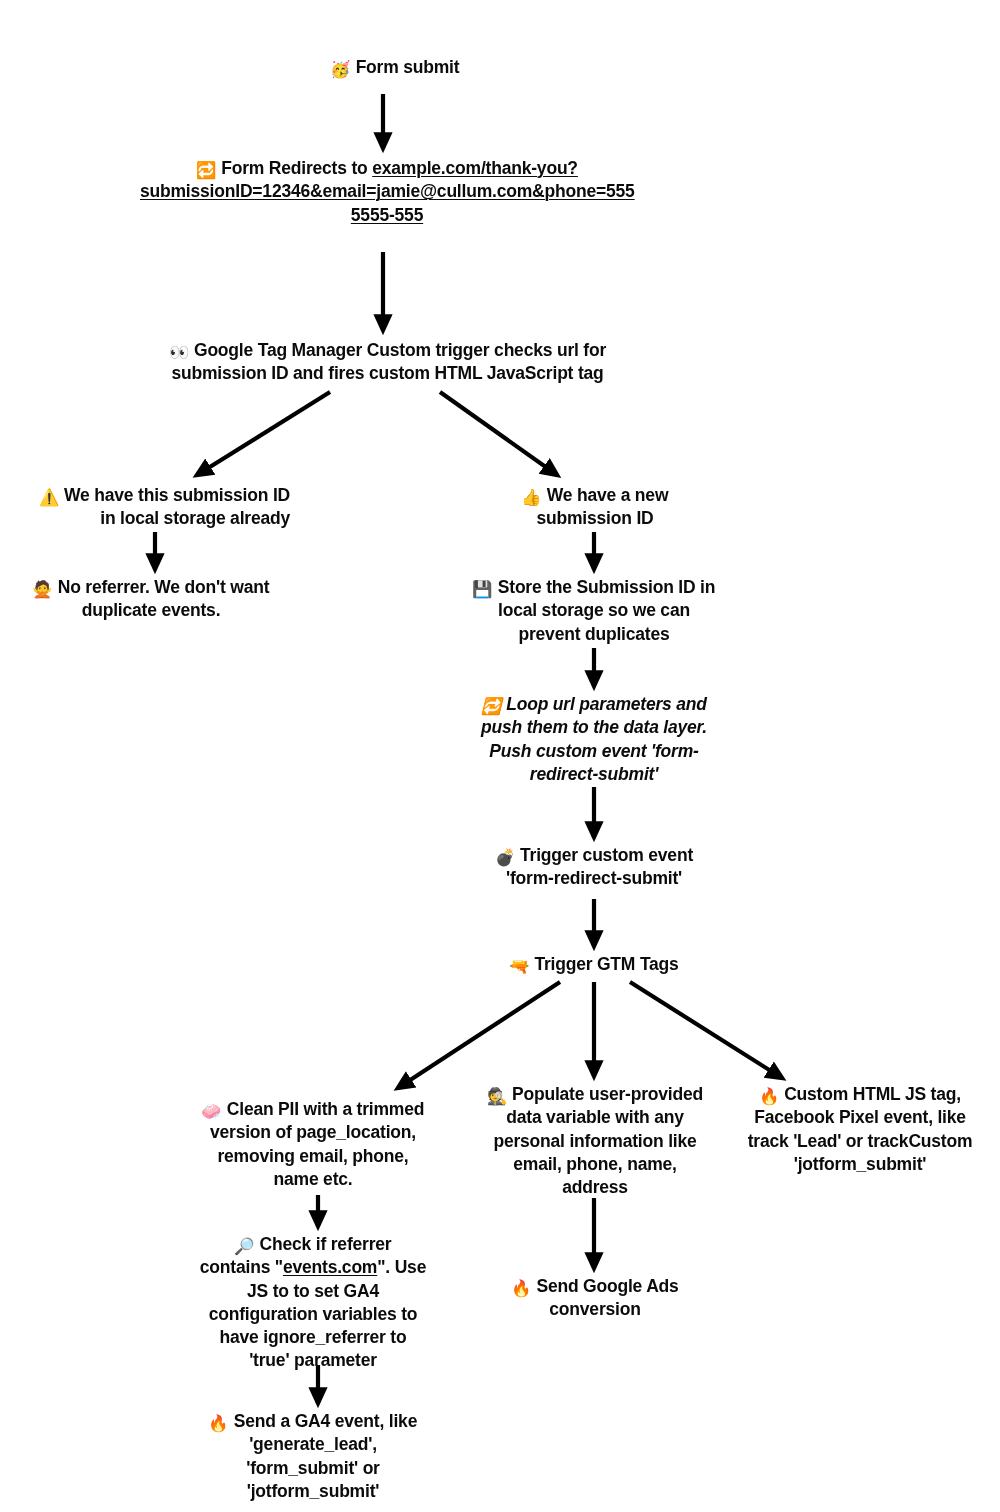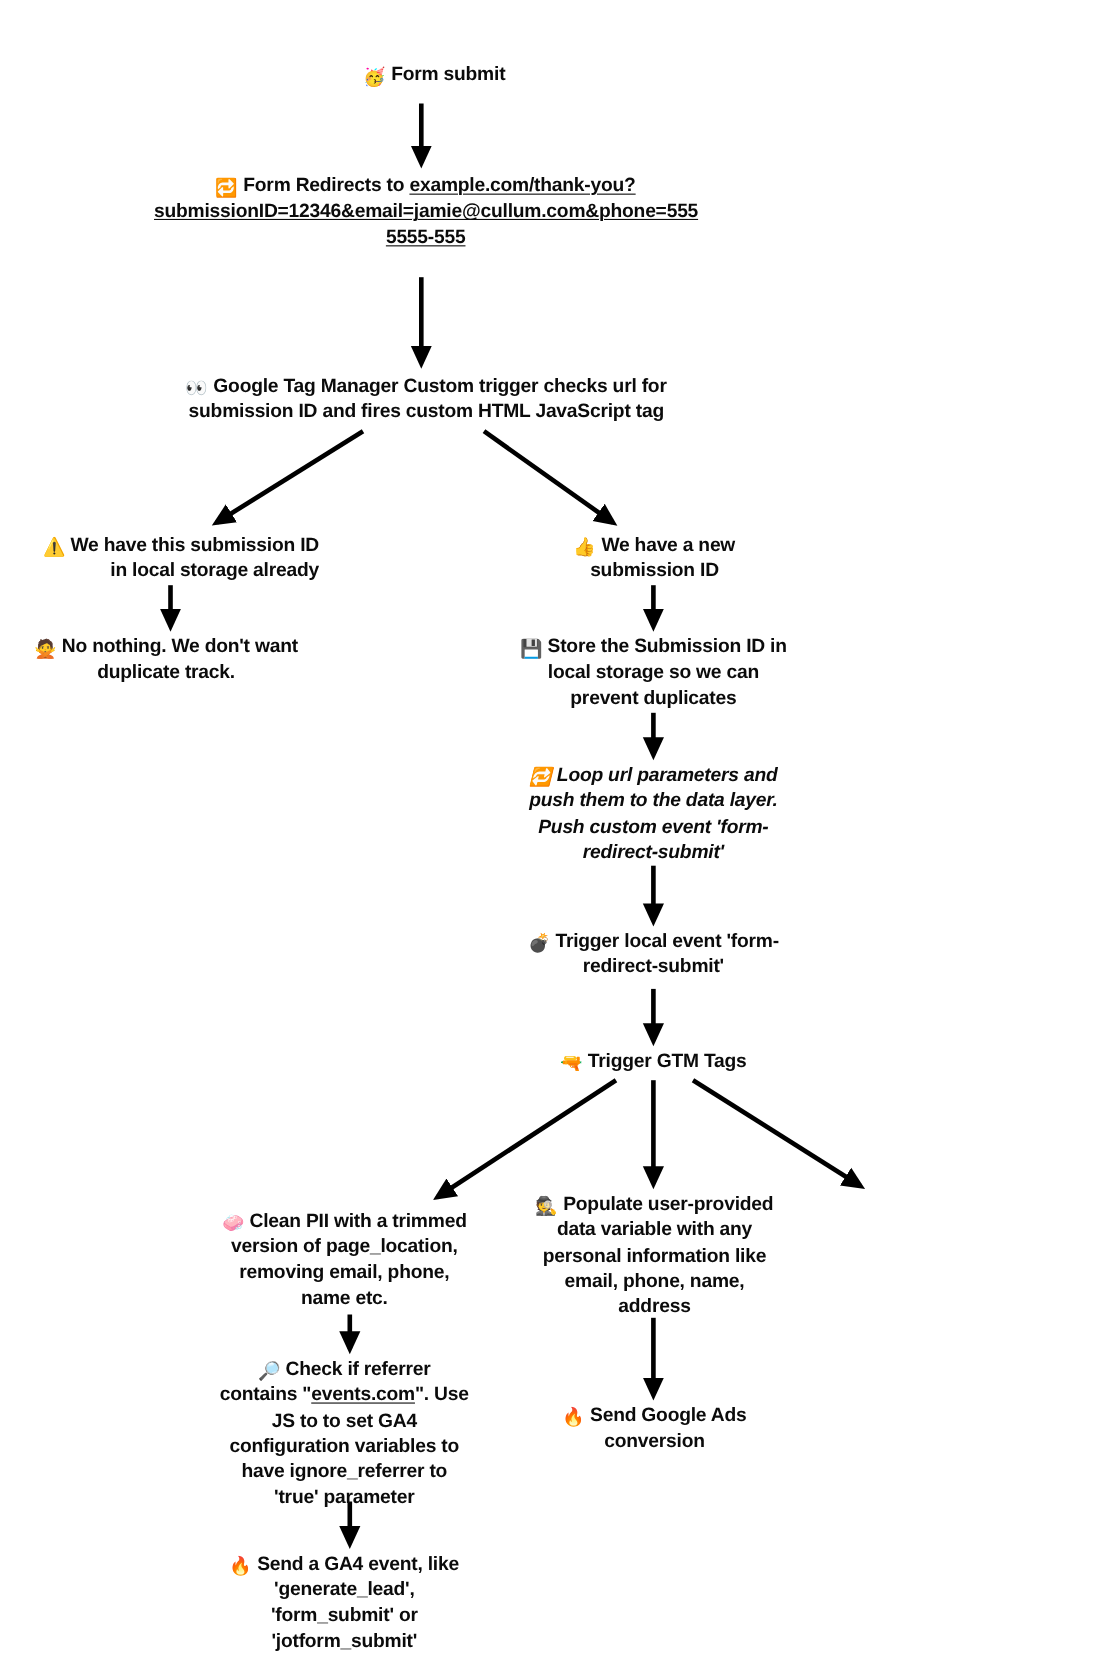--- a/index.html
+++ b/index.html
@@ -126,41 +126,41 @@
     <span>Google Tag Manager Custom trigger checks url for submission ID and fires custom HTML JavaScript tag</span>
   </div>
 
   <div class="node n-dup-id">
     <span class="emoji">⚠️</span>
     <span>We have this submission ID in local storage already</span>
   </div>
 
   <div class="node n-do-nothing">
     <span class="emoji">🙅</span>
-    <span>No nothing. We don't want duplicate track.</span>
+    <span>No referrer. We don't want duplicate events.</span>
   </div>
 
   <div class="node n-store-id">
     <span class="emoji">💾</span>
     <span>Store the Submission ID in local storage so we can prevent duplicates</span>
   </div>
 
   <div class="node n-new-id">
     <span class="emoji">👍</span>
     <span>We have a new submission ID</span>
   </div>
 
   <div class="node n-loop-params">
     <span class="emoji">🔁</span>
     <span>Loop url parameters and push them to the data layer. Push custom event 'form-redirect-submit'</span>
   </div>
 
   <div class="node n-trigger-event">
     <span class="emoji">💣</span>
-    <span>Trigger local event 'form-redirect-submit'</span>
+    <span>Trigger custom event 'form-redirect-submit'</span>
   </div>
 
   <div class="node n-trigger-gtm">
     <span class="emoji">🔫</span>
     <span>Trigger GTM Tags</span>
   </div>
 
   <div class="node n-clean-pii">
     <span class="emoji">🧼</span>
     <span>Clean PII with a trimmed version of page_location, removing email, phone, name etc.</span>
@@ -179,14 +179,18 @@
   <div class="node n-google-ads">
     <span class="emoji">🔥</span>
     <span>Send Google Ads conversion</span>
   </div>
 
   <div class="node n-populate-user">
     <span class="emoji">🕵️</span>
     <span>Populate user-provided data variable with any personal information like email, phone, name, address</span>
   </div>
 
+  <div class="node n-facebook-pixel">
+    <span class="emoji">🔥</span>
+    <span>Custom HTML JS tag, Facebook Pixel event, like track  'Lead' or trackCustom 'jotform_submit'</span>
+  </div>
 
 </div>
 
 </body></html>

